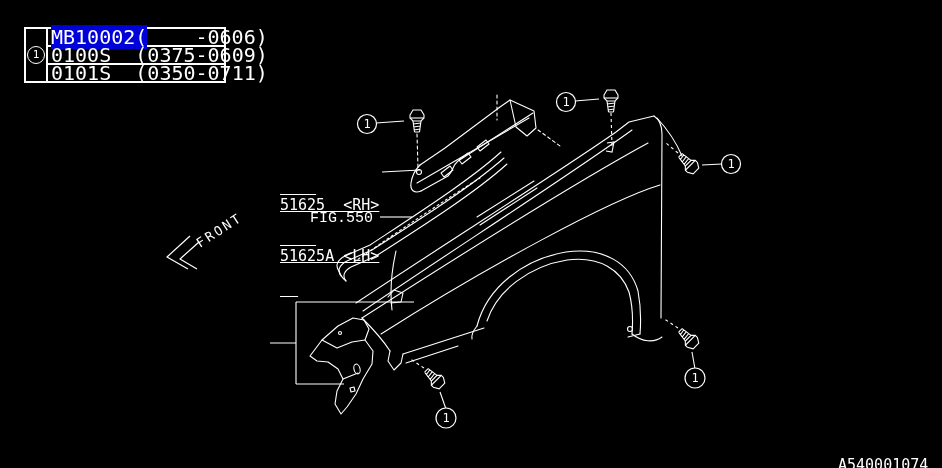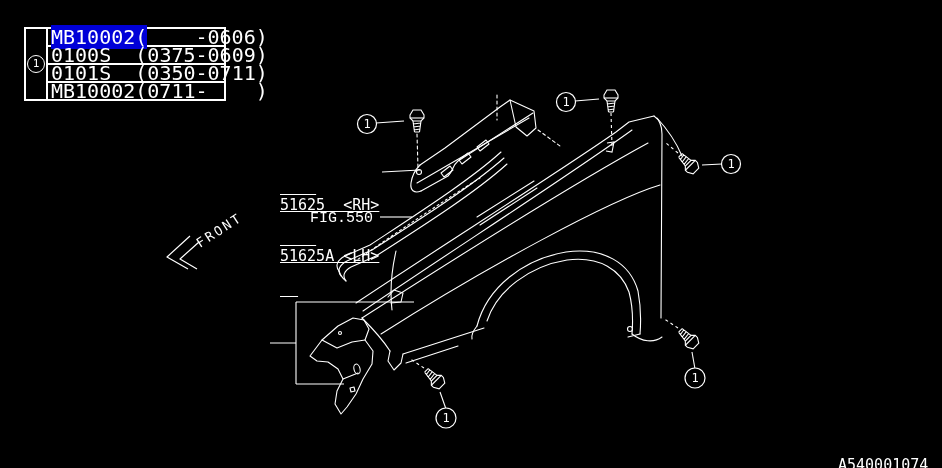--- a/index.html
+++ b/index.html
@@ -166,21 +166,20 @@
   </svg>
 
   <div class="ref-table">
     <div class="rt-marker">
       <span class="circ">1</span>
     </div>
     <div class="rt-rows">
       <div class="rt-row"><span class="hl">MB10002(</span><span>    -0606)</span></div>
       <div class="rt-row"><span>0100S</span><span>  (0375-0609)</span></div>
       <div class="rt-row"><span>0101S</span><span>  (0350-0711)</span></div>
-      <div class="rt-row"><span>MB10002(</span><span>0711-    )</span></div>
     </div>
   </div>
 
   <div class="lbl lbl-51625">
     <div>51625  &lt;RH&gt;</div>
     <div>51625A &lt;LH&gt;</div>
   </div>
 
   <div class="lbl lbl-fig550">FIG.550</div>
 

